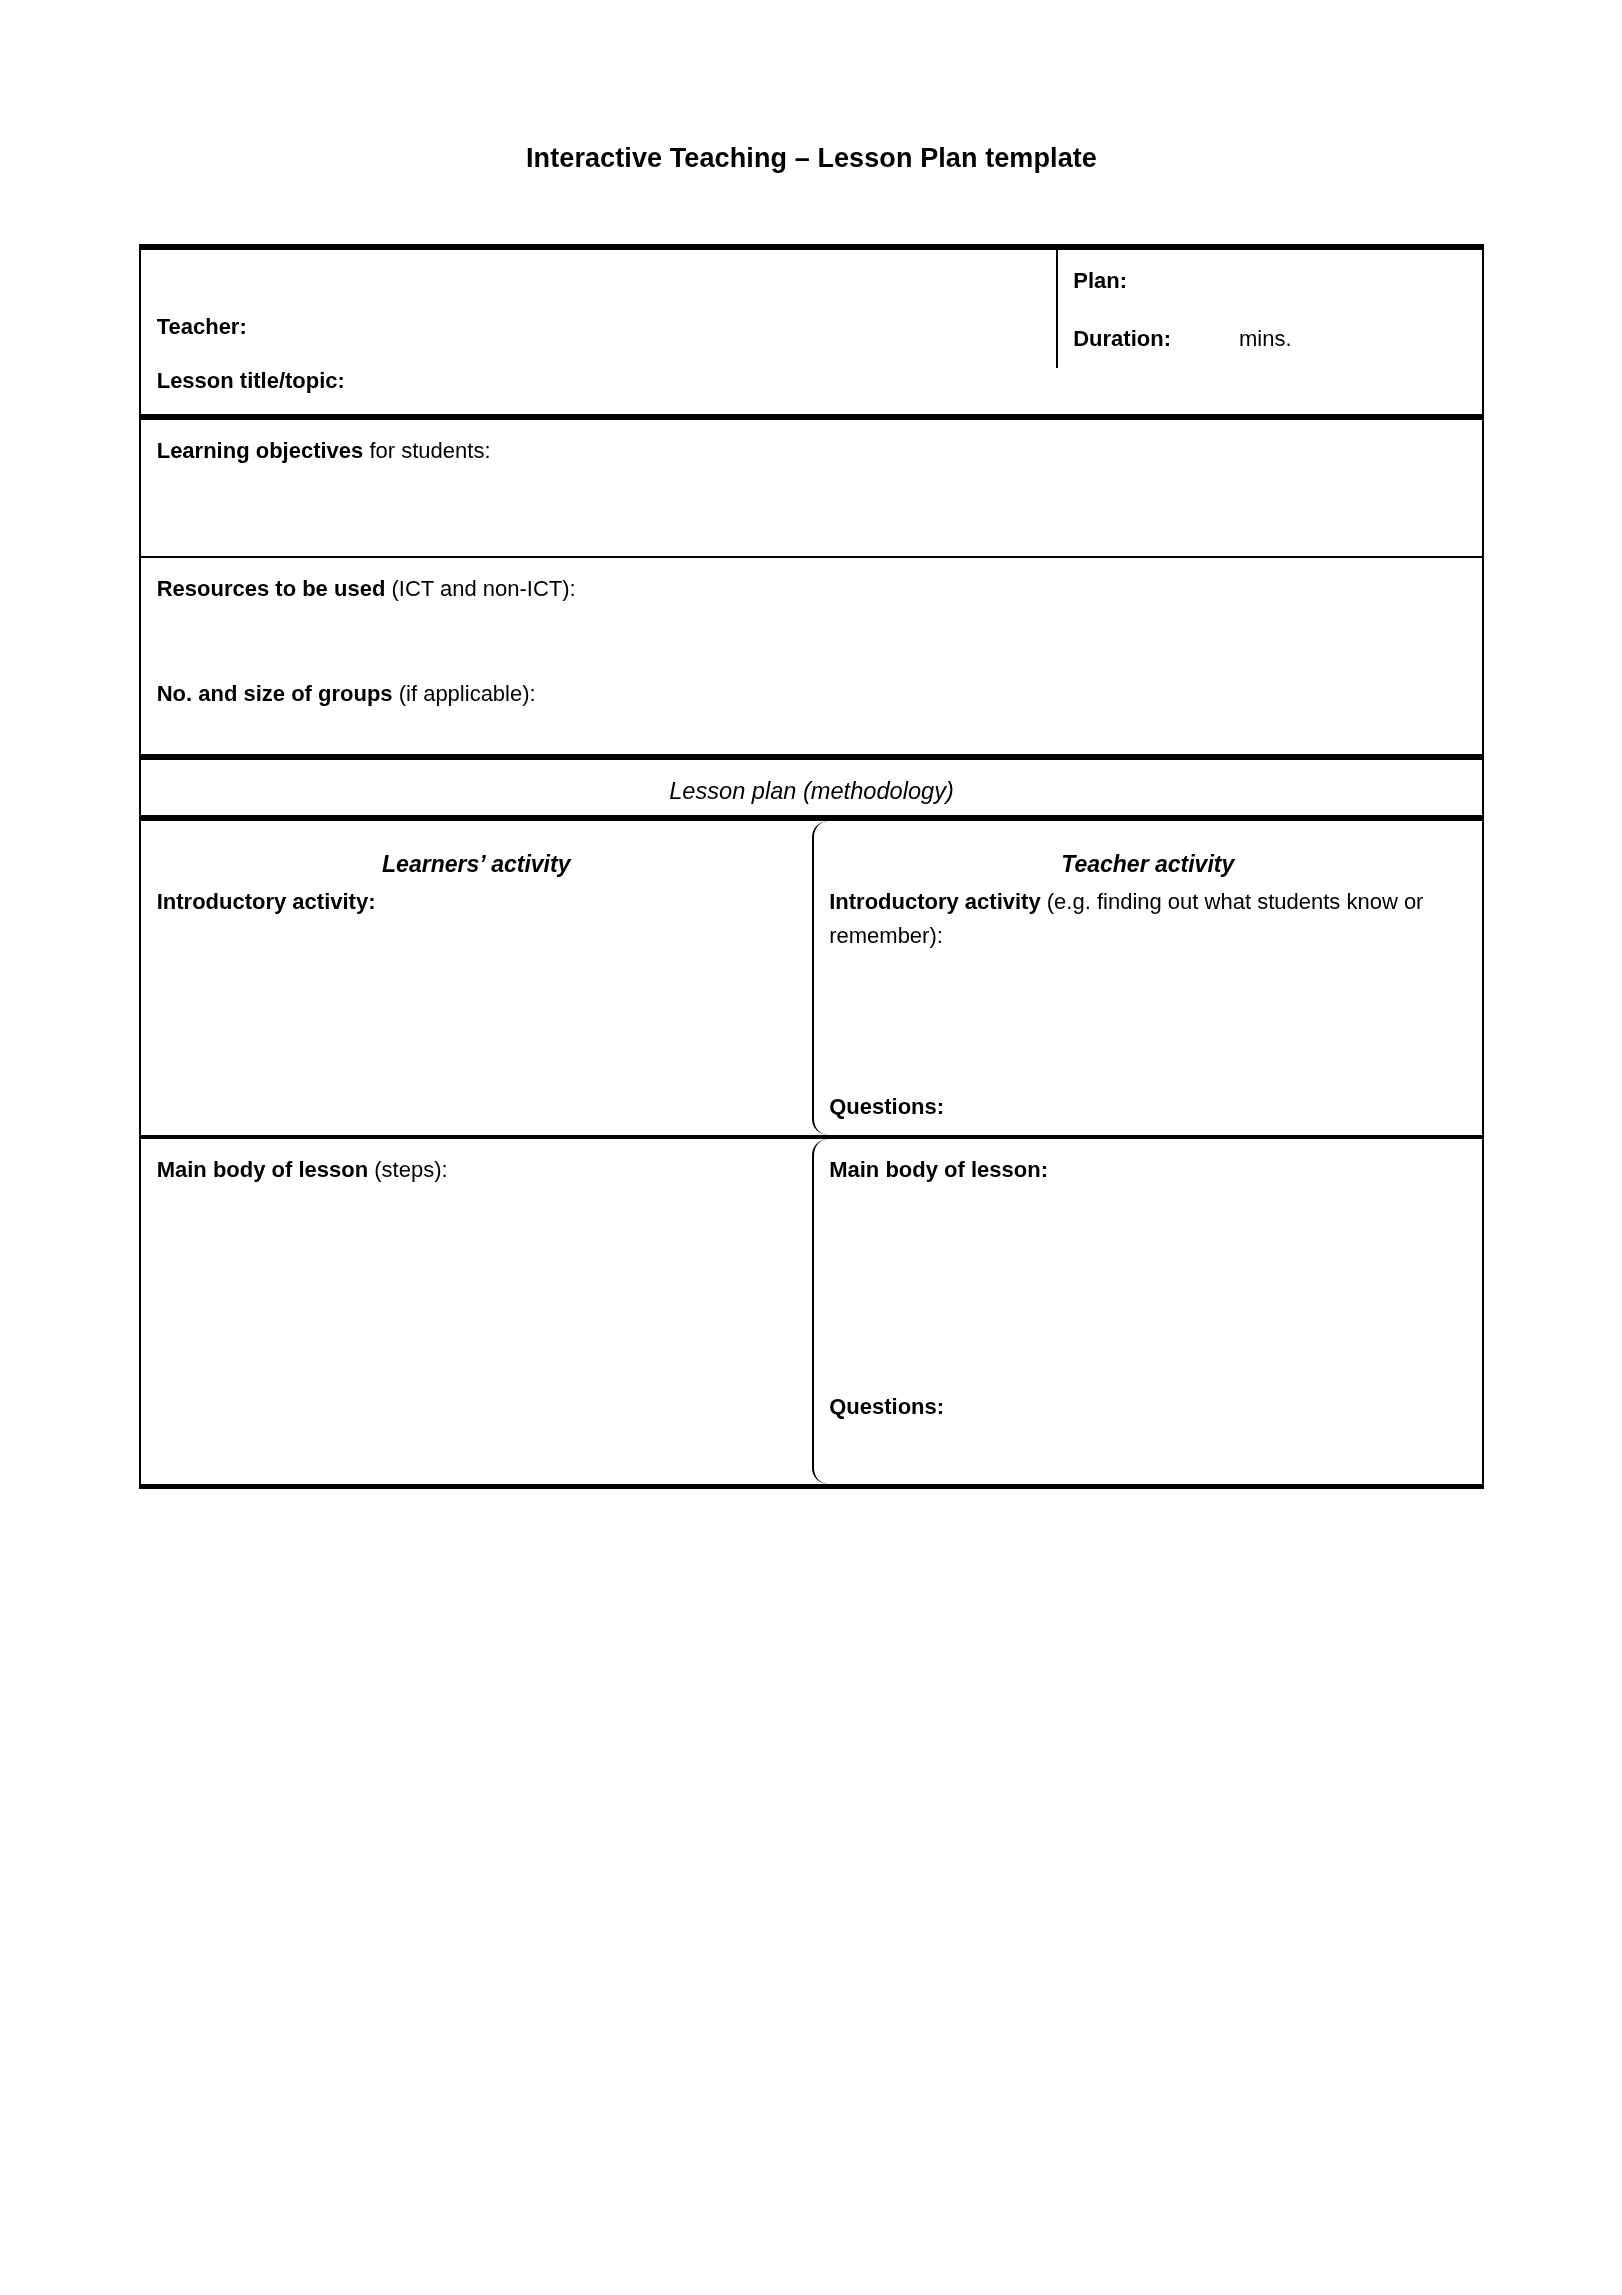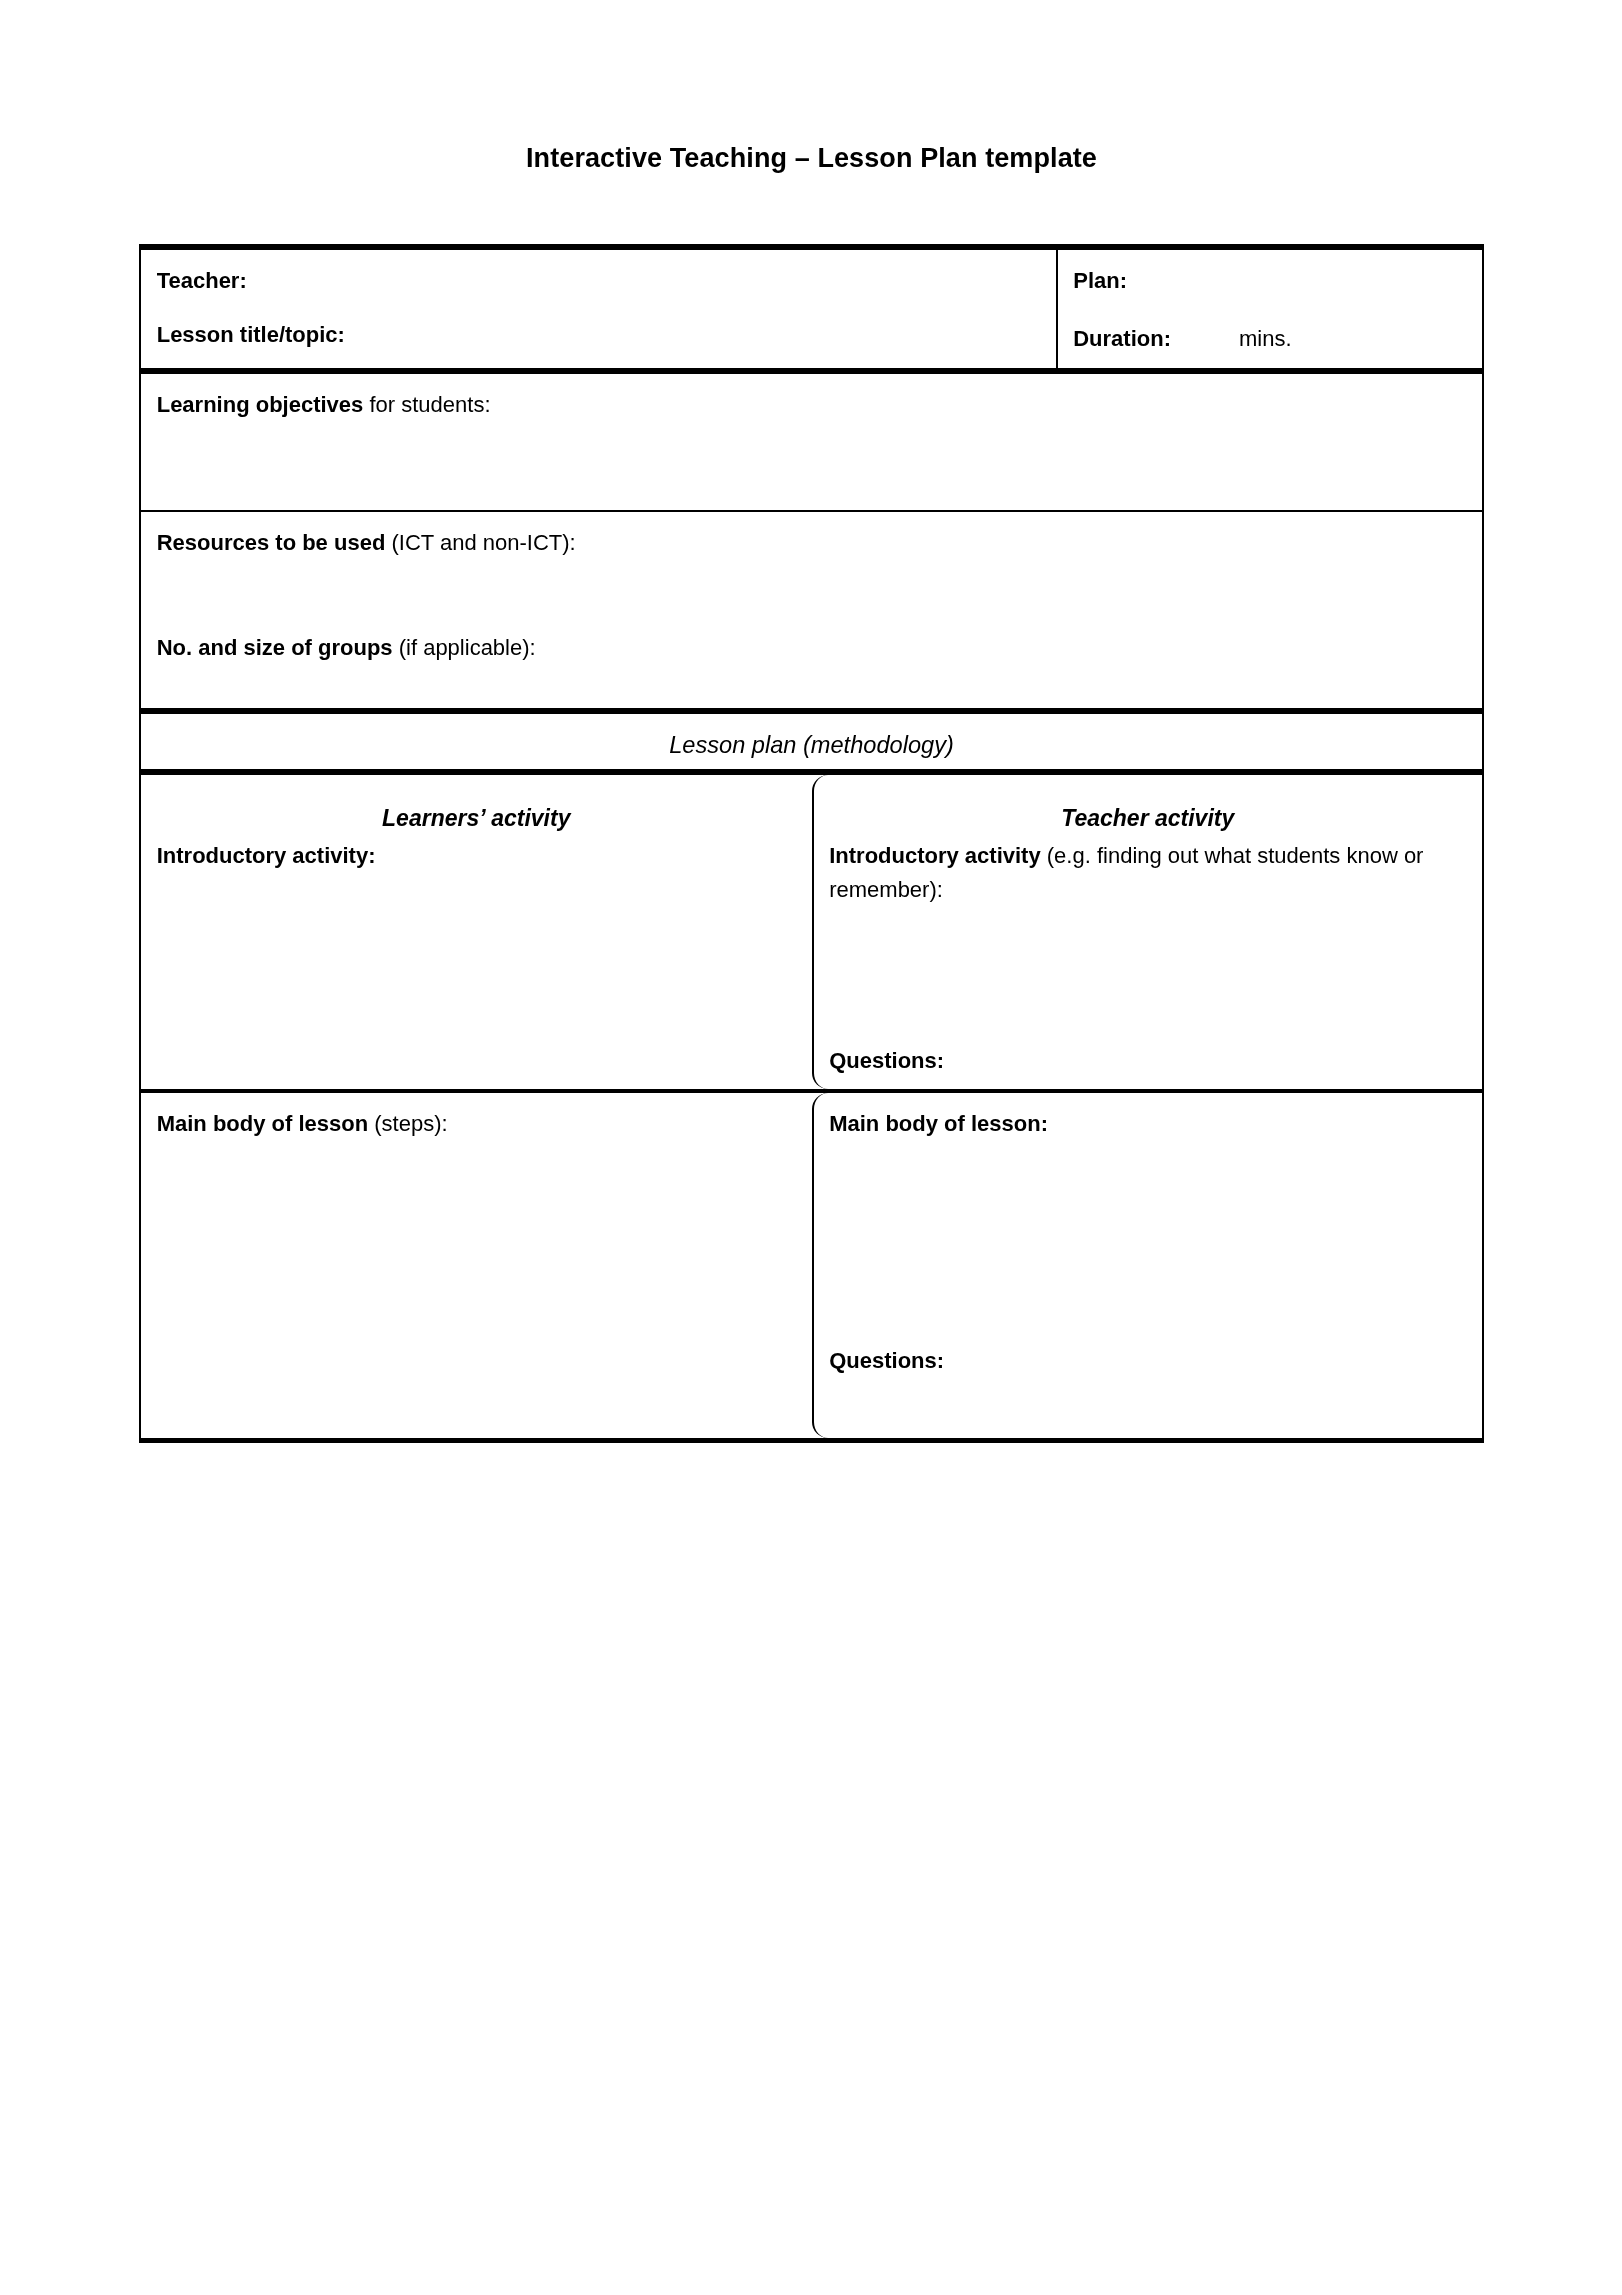--- a/index.html
+++ b/index.html
@@ -53,21 +53,21 @@
   .sep-thick { border-bottom: 6.1px solid #000; }
   .sep-thin  { border-bottom: 2.6px solid #000; }
   .sep-med   { border-bottom: 4.4px solid #000; }
 
   .cell {
     box-sizing: border-box;
     padding: 14px 15.7px 8.7px 15.7px;
     font-size: 22px;
     line-height: 1.52;
   }
-  .cell-left-main { width: 68.2%; }
+  .cell-left-main { width: 68.2%; margin-top: 46px; }
   .cell-right-main {
     width: 31.8%;
     border-left: 2.6px solid #000;
     position: relative;
   }
   .cell-full { width: 100%; }
   .col-half { width: 50%; }
   .col-half-right {
     width: 50%;
     border-left: 2.6px solid #000;

